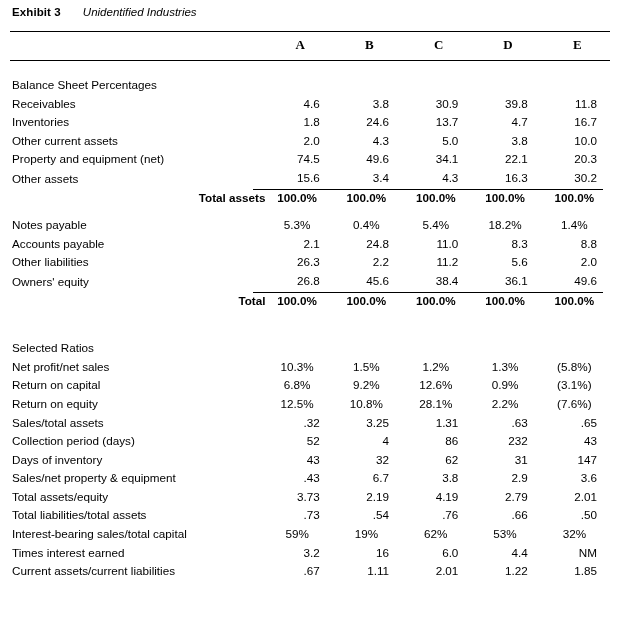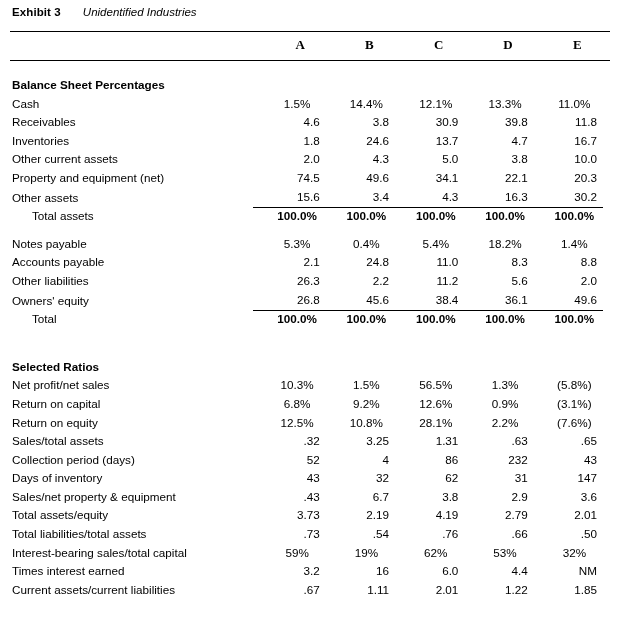--- a/index.html
+++ b/index.html
@@ -73,22 +73,22 @@
     font-size: 13px;
     text-align: center;
     height: 26px;
     line-height: 26px;
     vertical-align: middle;
     padding-bottom: 2px;
   }
 
   
   td.label { text-align: left; padding-left: 2px; white-space: nowrap; }
-  td.label.section { font-weight: bold; padding-top: 2px; }
-  td.label.total   { font-weight: normal; padding-left: 22px; }
+  td.label.section { font-weight: normal; padding-top: 2px; }
+  td.label.total   { font-weight: bold; padding-left: 22px; text-align: right; }
 
   
   td.val        { text-align: center; padding-right: 6px; }
   td.val.right  { text-align: right;  padding-right: 15px; }
   td.val.bold   { font-weight: bold; }
 
   
   tr.underlined td.val {
     position: relative;
     margin-top: 28px;
@@ -162,28 +162,20 @@
         </tr>
         <tr>
           <td class="label section">Balance Sheet Percentages</td>
           <td></td>
           <td></td>
           <td></td>
           <td></td>
           <td></td>
         </tr>
         <tr>
-          <td class="label">Cash</td>
-          <td class="val">1.5%</td>
-          <td class="val">14.4%</td>
-          <td class="val">12.1%</td>
-          <td class="val">13.3%</td>
-          <td class="val">11.0%</td>
-        </tr>
-        <tr>
           <td class="label">Receivables</td>
           <td class="val right">4.6</td>
           <td class="val right">3.8</td>
           <td class="val right">30.9</td>
           <td class="val right">39.8</td>
           <td class="val right">11.8</td>
         </tr>
         <tr>
           <td class="label">Inventories</td>
           <td class="val right">1.8</td>
@@ -295,21 +287,21 @@
           <td></td>
           <td></td>
           <td></td>
           <td></td>
           <td></td>
         </tr>
         <tr>
           <td class="label">Net profit/net sales</td>
           <td class="val">10.3%</td>
           <td class="val">1.5%</td>
-          <td class="val">56.5%</td>
+          <td class="val">1.2%</td>
           <td class="val">1.3%</td>
           <td class="val">(5.8%)</td>
         </tr>
         <tr>
           <td class="label">Return on capital</td>
           <td class="val">6.8%</td>
           <td class="val">9.2%</td>
           <td class="val">12.6%</td>
           <td class="val">0.9%</td>
           <td class="val">(3.1%)</td>

